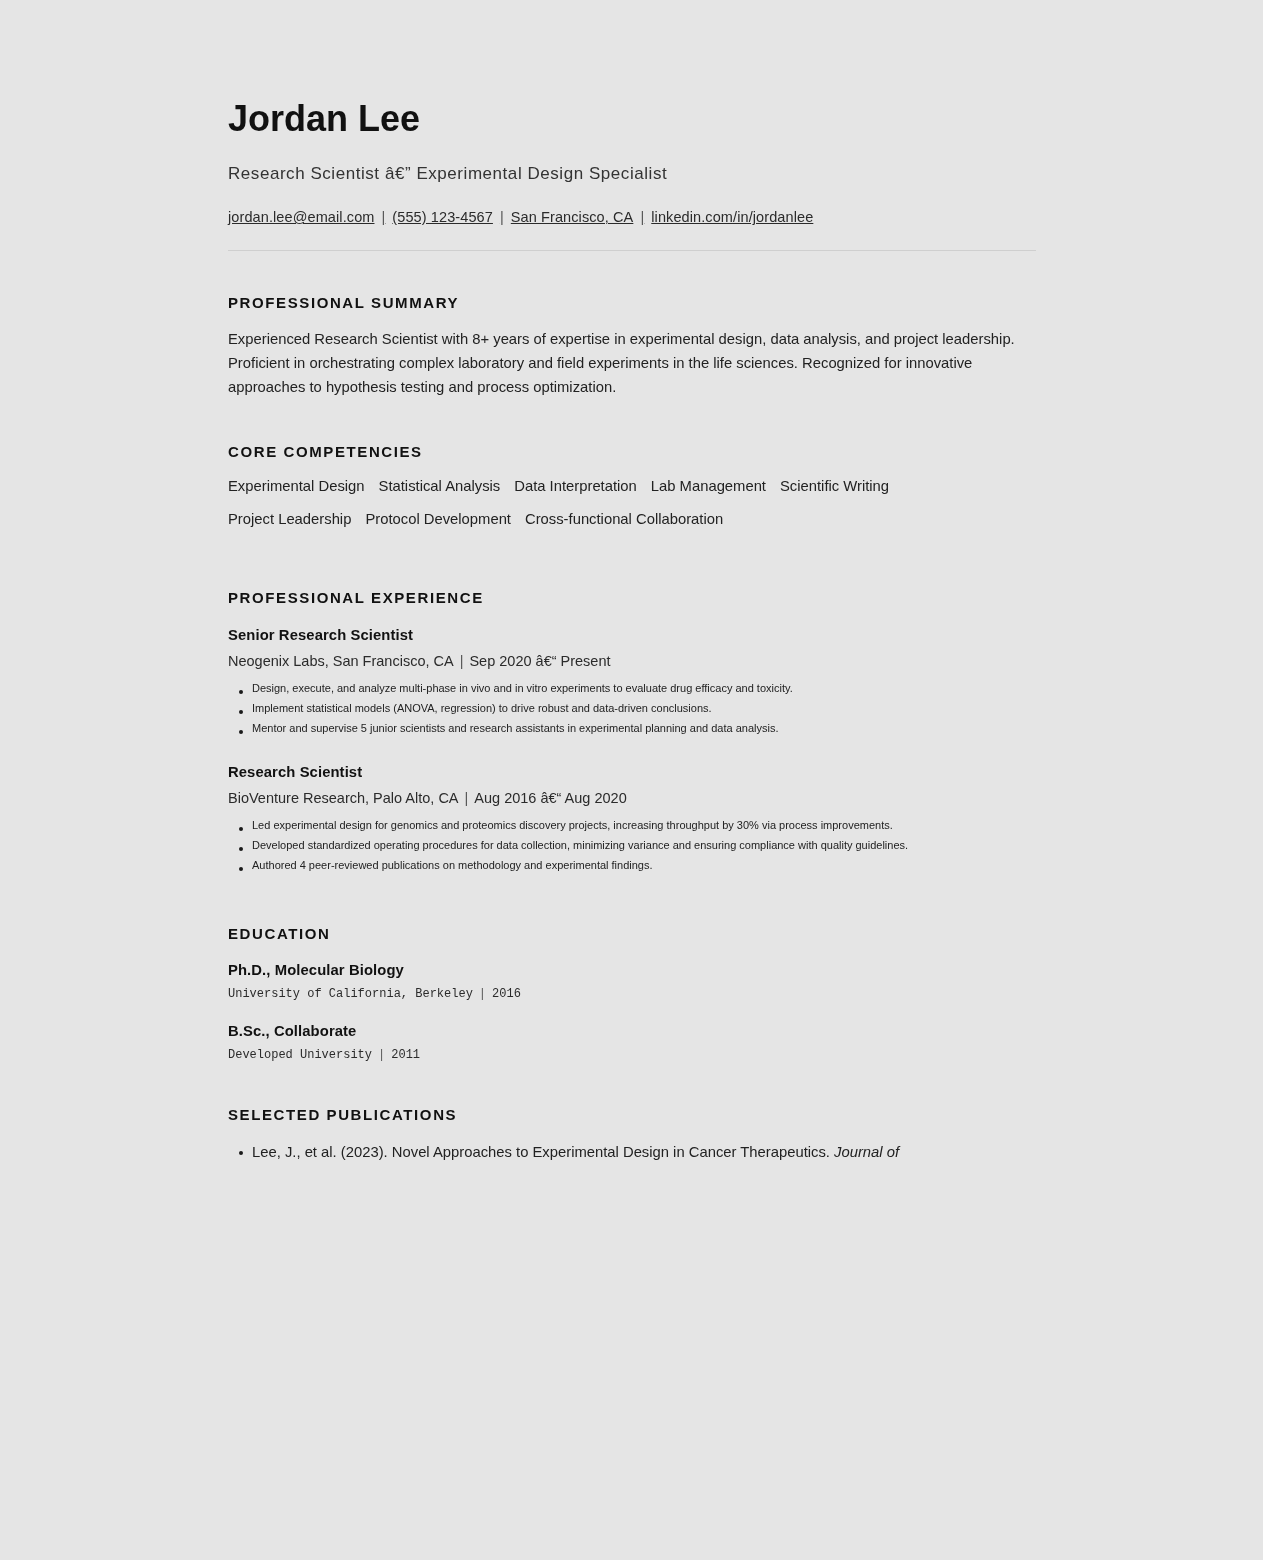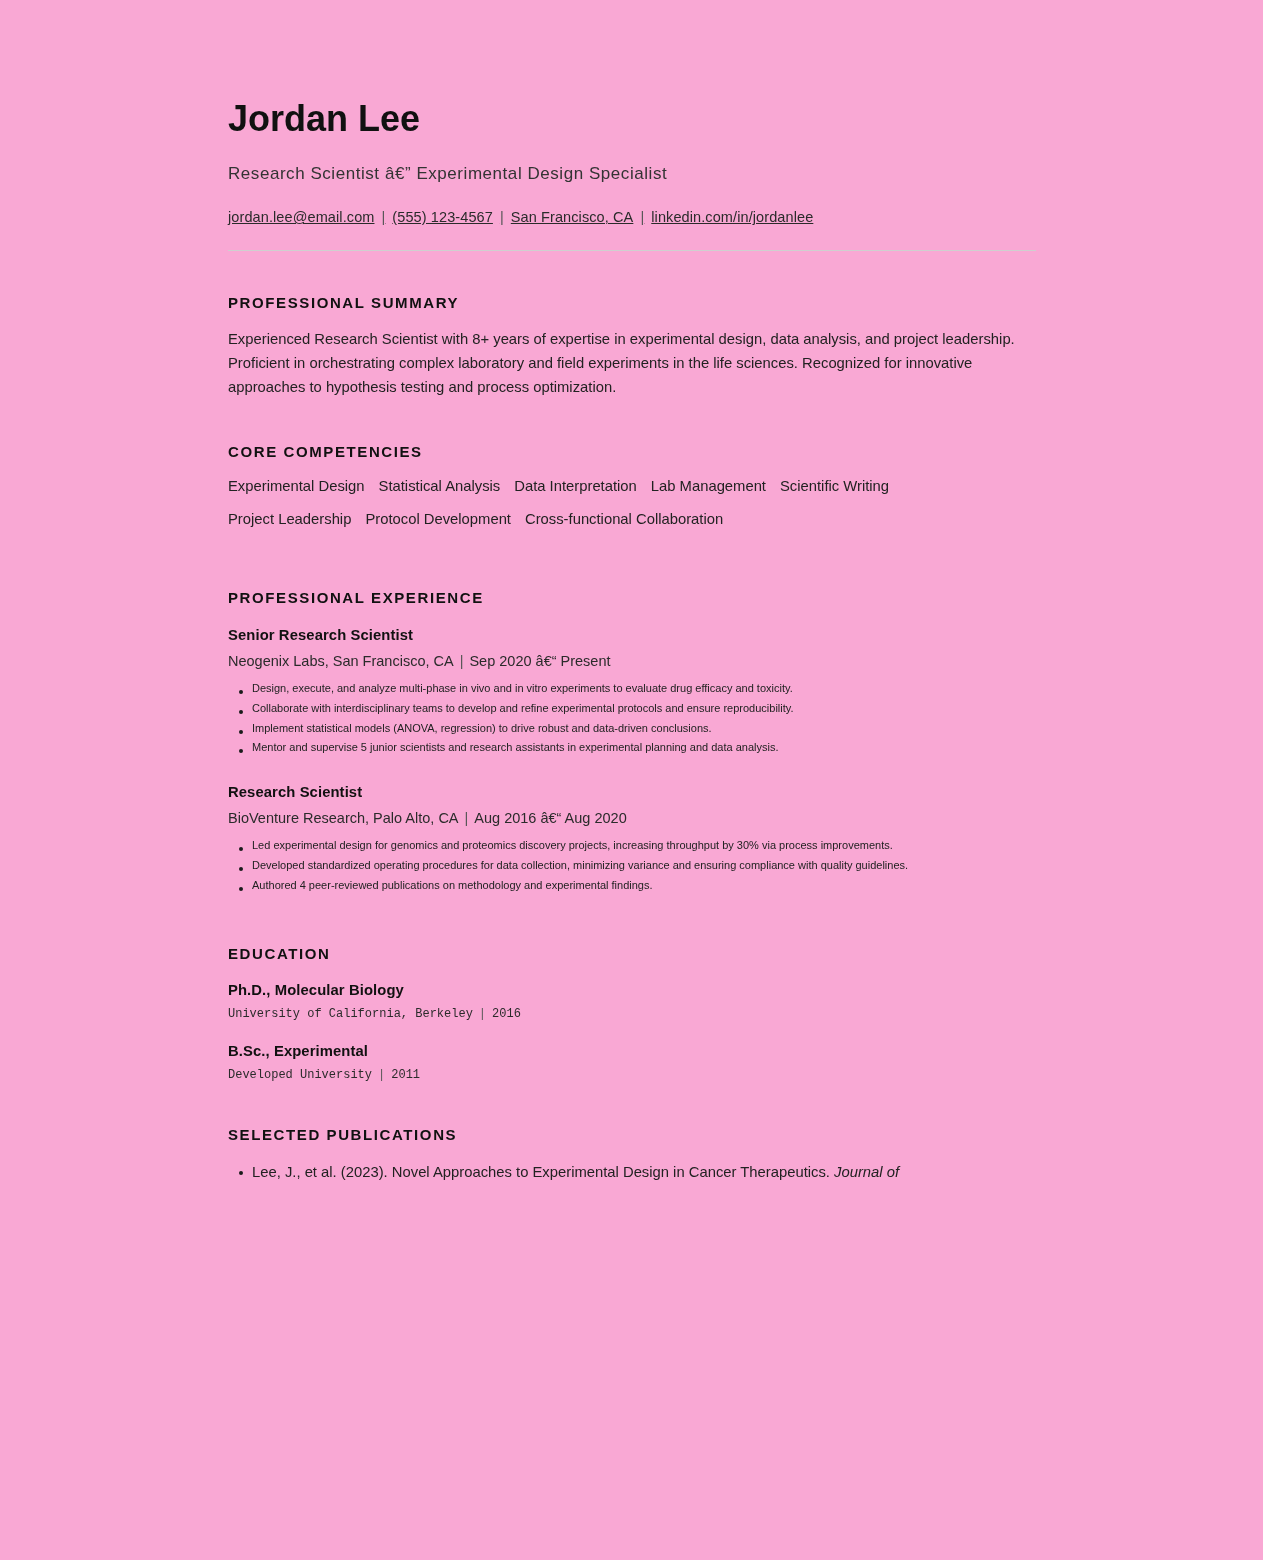--- a/index.html
+++ b/index.html
@@ -9,21 +9,21 @@
   }
   body {
     font-family: "Liberation Sans", sans-serif;
     color: #1a1a1a;
     -webkit-font-smoothing: antialiased;
   }
   .page {
     position: relative;
     width: 1263px;
     height: 1560px;
-    background: #f9a8d4;
+    background: #e5e5e5;
     overflow: hidden;
     box-sizing: border-box;
   }
   .sheet {
     position: absolute;
     left: 228px;
     top: 0;
     width: 808px;
   }
 
@@ -236,21 +236,20 @@
     <div class="section section-experience">
       <h2 class="section-title">PROFESSIONAL EXPERIENCE</h2>
 
       <div class="job job-first">
         <p class="job-title">Senior Research Scientist</p>
         <p class="job-meta">
           <span>Neogenix Labs, San Francisco, CA</span><span class="contact-sep">|</span><span>Sep 2020 â€“ Present</span>
         </p>
         <ul class="bullets">
           <li>Design, execute, and analyze multi-phase in vivo and in vitro experiments to evaluate drug efficacy and toxicity.</li>
-          <li>Collaborate with interdisciplinary teams to develop and refine experimental protocols and ensure reproducibility.</li>
           <li>Implement statistical models (ANOVA, regression) to drive robust and data-driven conclusions.</li>
           <li>Mentor and supervise 5 junior scientists and research assistants in experimental planning and data analysis.</li>
         </ul>
       </div>
 
       <div class="job job-next">
         <p class="job-title">Research Scientist</p>
         <p class="job-meta">
           <span>BioVenture Research, Palo Alto, CA</span><span class="contact-sep">|</span><span>Aug 2016 â€“ Aug 2020</span>
         </p>
@@ -266,21 +265,21 @@
       <h2 class="section-title">EDUCATION</h2>
 
       <div class="edu-entry">
         <p class="edu-degree">Ph.D., Molecular Biology</p>
         <p class="edu-meta">
           <span>University of California, Berkeley</span><span class="contact-sep">|</span><span>2016</span>
         </p>
       </div>
 
       <div class="edu-entry edu-entry-next">
-        <p class="edu-degree">B.Sc., Experimental</p>
+        <p class="edu-degree">B.Sc., Collaborate</p>
         <p class="edu-meta">
           <span>Developed University</span><span class="contact-sep">|</span><span>2011</span>
         </p>
       </div>
     </div>
 
     <div class="section section-publications">
       <h2 class="section-title">SELECTED PUBLICATIONS</h2>
       <ul class="pub-list">
         <li><span>Lee, J., et al. (2023). Novel Approaches to Experimental Design in Cancer Therapeutics.</span> <span class="pub-journal">Journal of</span></li>

